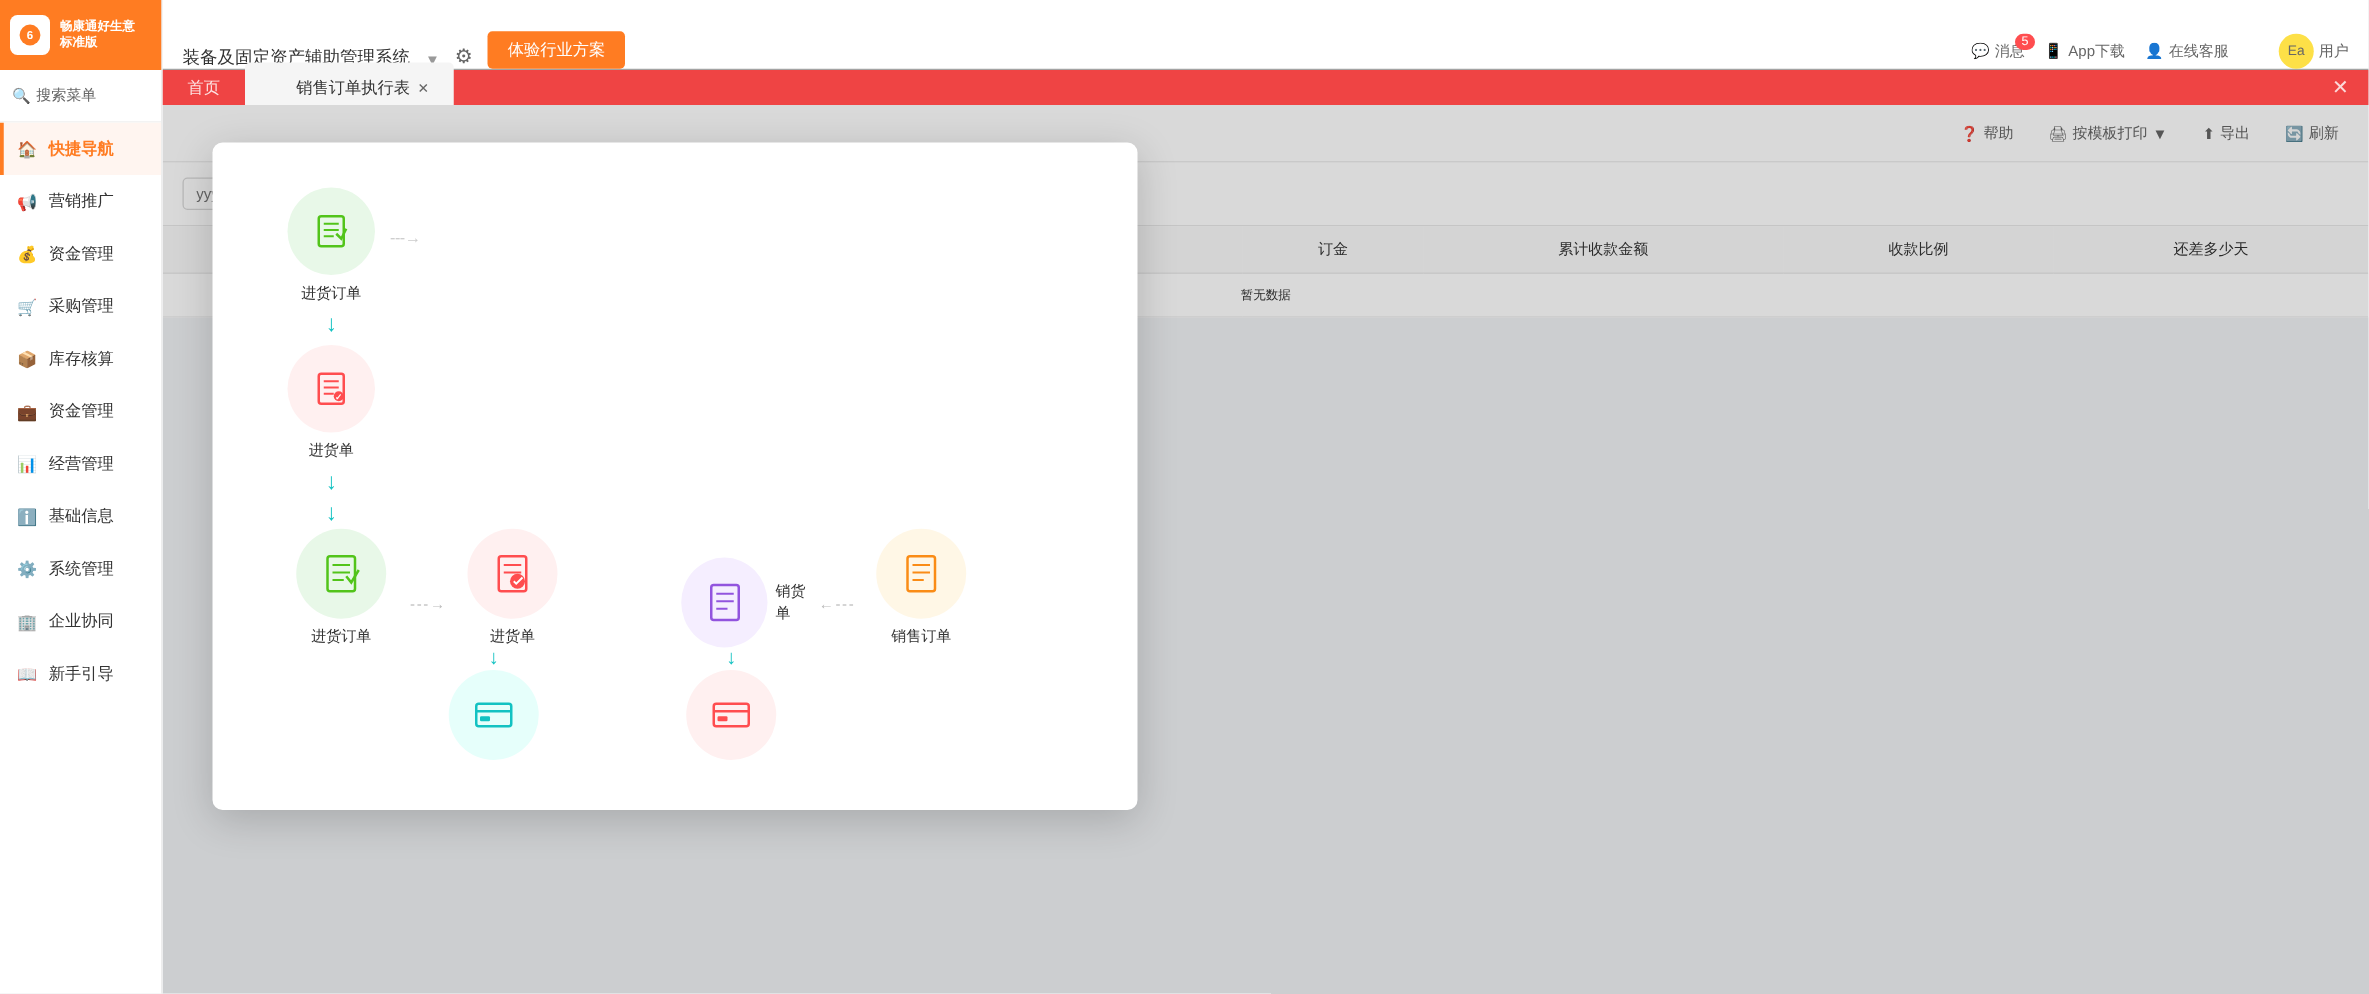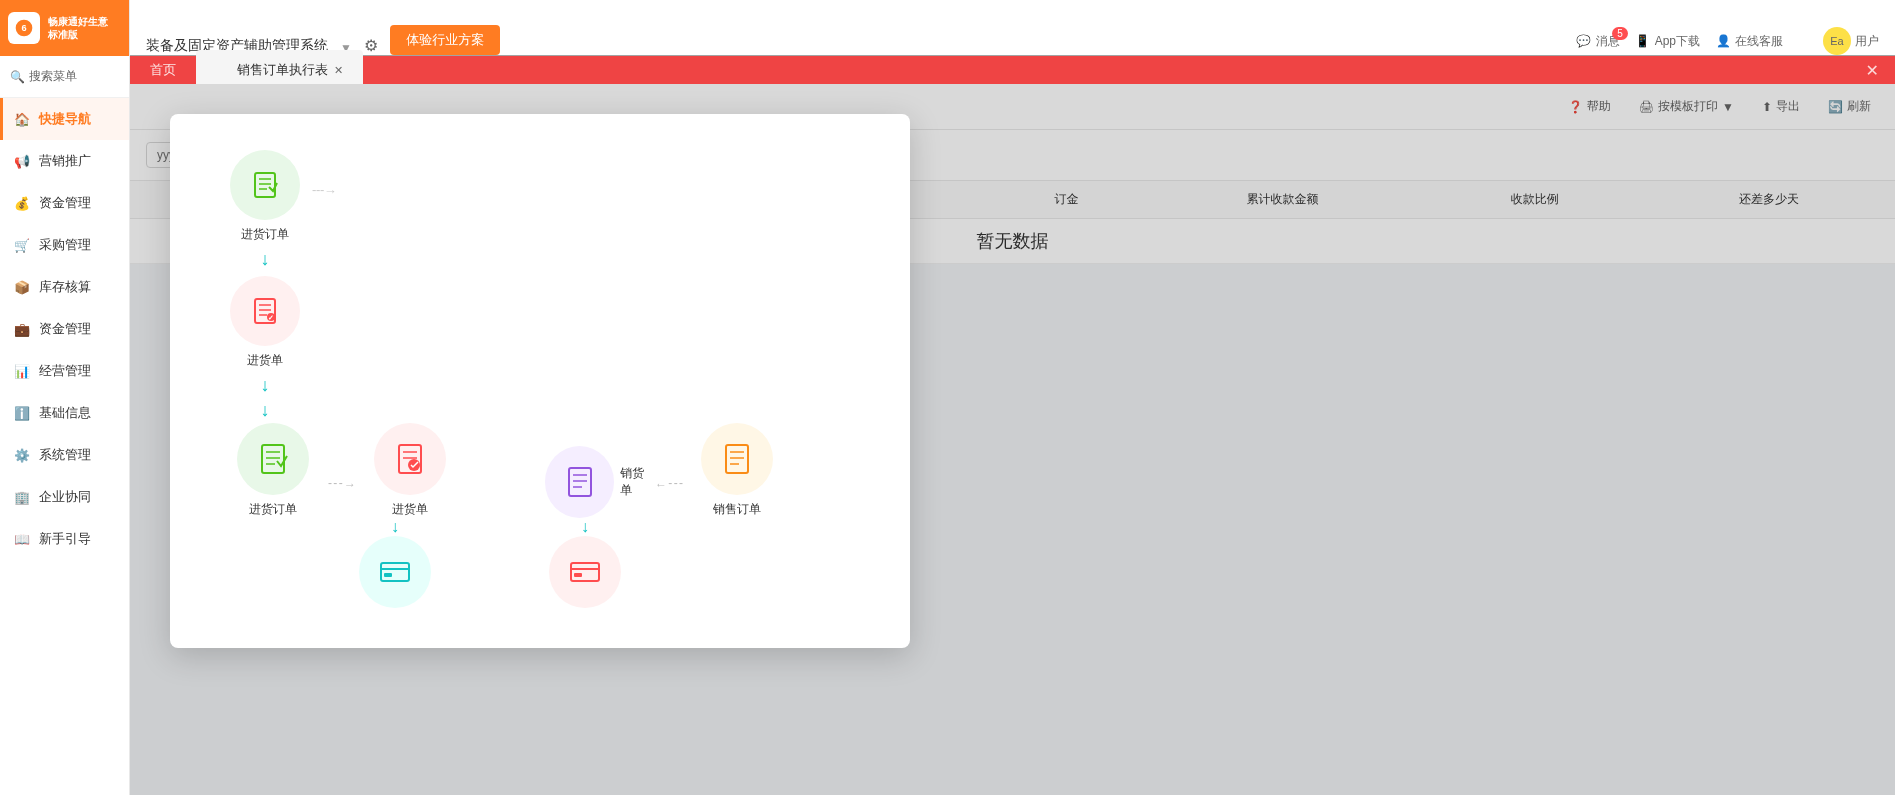--- a/index.html
+++ b/index.html
@@ -56,21 +56,21 @@
     .search-btn { background: #ff7c22; color: #fff; border: none; border-radius: 4px; padding: 6px 20px; font-size: 13px; cursor: pointer; }
     .setting-btn { background: #fff; color: #ff7c22; border: 1px solid #ff7c22; border-radius: 4px; padding: 5px 12px; font-size: 12px; cursor: pointer; }
     .more-filter { color: #ff7c22; font-size: 12px; cursor: pointer; display: flex; align-items: center; gap: 2px; }
     .calendar-icon { color: #999; font-size: 14px; cursor: pointer; }
 
     
     .table-wrap { background: #fff; overflow: auto; }
     .data-table { width: 100%; border-collapse: collapse; font-size: 12px; }
     .data-table th { background: #fafafa; border-bottom: 1px solid #e8e8e8; padding: 10px 12px; text-align: center; color: #333; font-weight: 500; white-space: nowrap; }
     .data-table td { border-bottom: 1px solid #f0f0f0; padding: 10px 12px; text-align: center; color: #333; white-space: nowrap; }
-    .no-data { text-align: center; padding: 60px; color: #999; font-size: 18px; }
+    .no-data { text-align: center; padding: 60px; color: #999; font-size: 10px; }
 
     
     .modal-overlay { position: absolute; top: 0; left: 0; right: 0; bottom: 0; background: rgba(0,0,0,0.15); z-index: 100; display: flex; align-items: flex-start; justify-content: flex-start; padding-top: 0; }
     .modal { background: #fff; border-radius: 8px; box-shadow: 0 8px 32px rgba(0,0,0,0.18); width: 740px; margin-top: 30px; margin-left: 40px; overflow: hidden; }
     .modal-body { padding: 32px 48px 24px 48px; }
     .flow-circle { width: 70px; height: 70px; border-radius: 50%; display: flex; align-items: center; justify-content: center; font-size: 24px; }
     .flow-circle.green { background: #e8f8e8; color: #52c41a; }
     .flow-circle.red { background: #fff0f0; color: #ff4d4f; }
     .flow-circle.teal { background: #e6fffb; color: #13c2c2; }
     .flow-circle.orange2 { background: #fff7e6; color: #fa8c16; }

